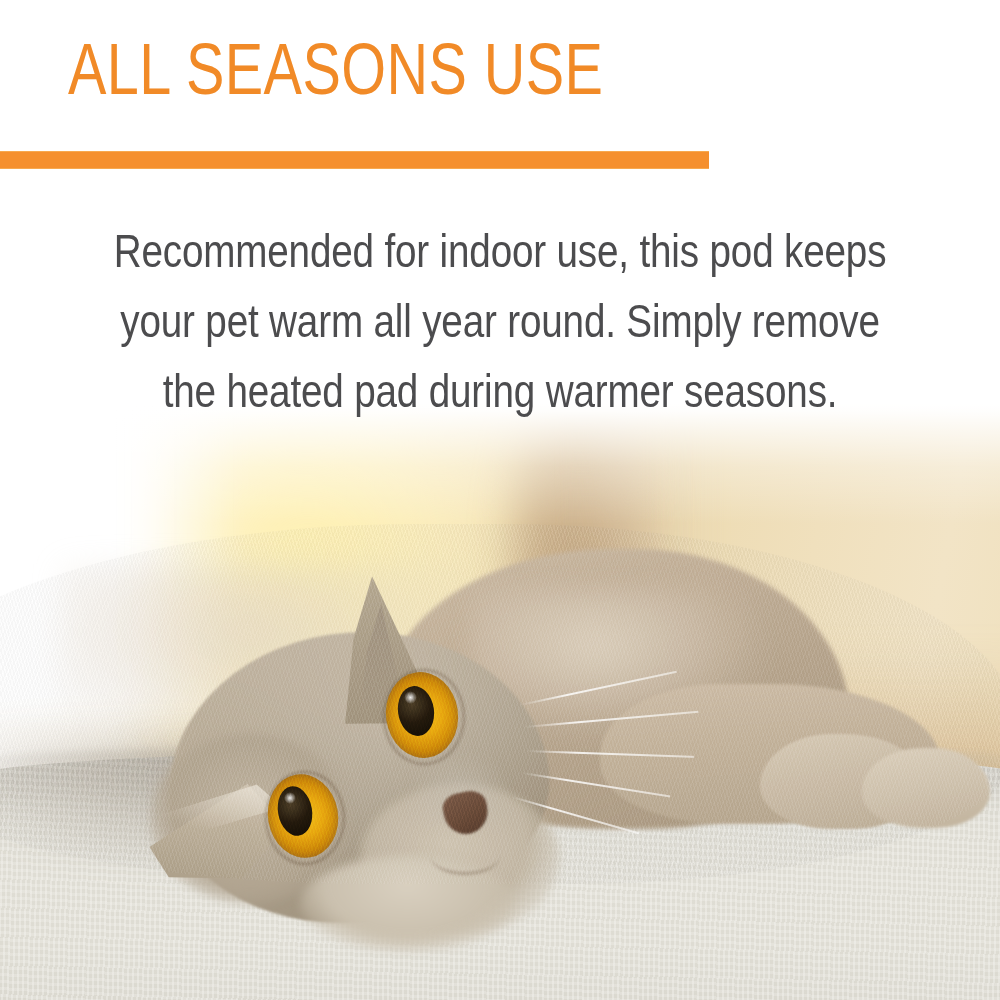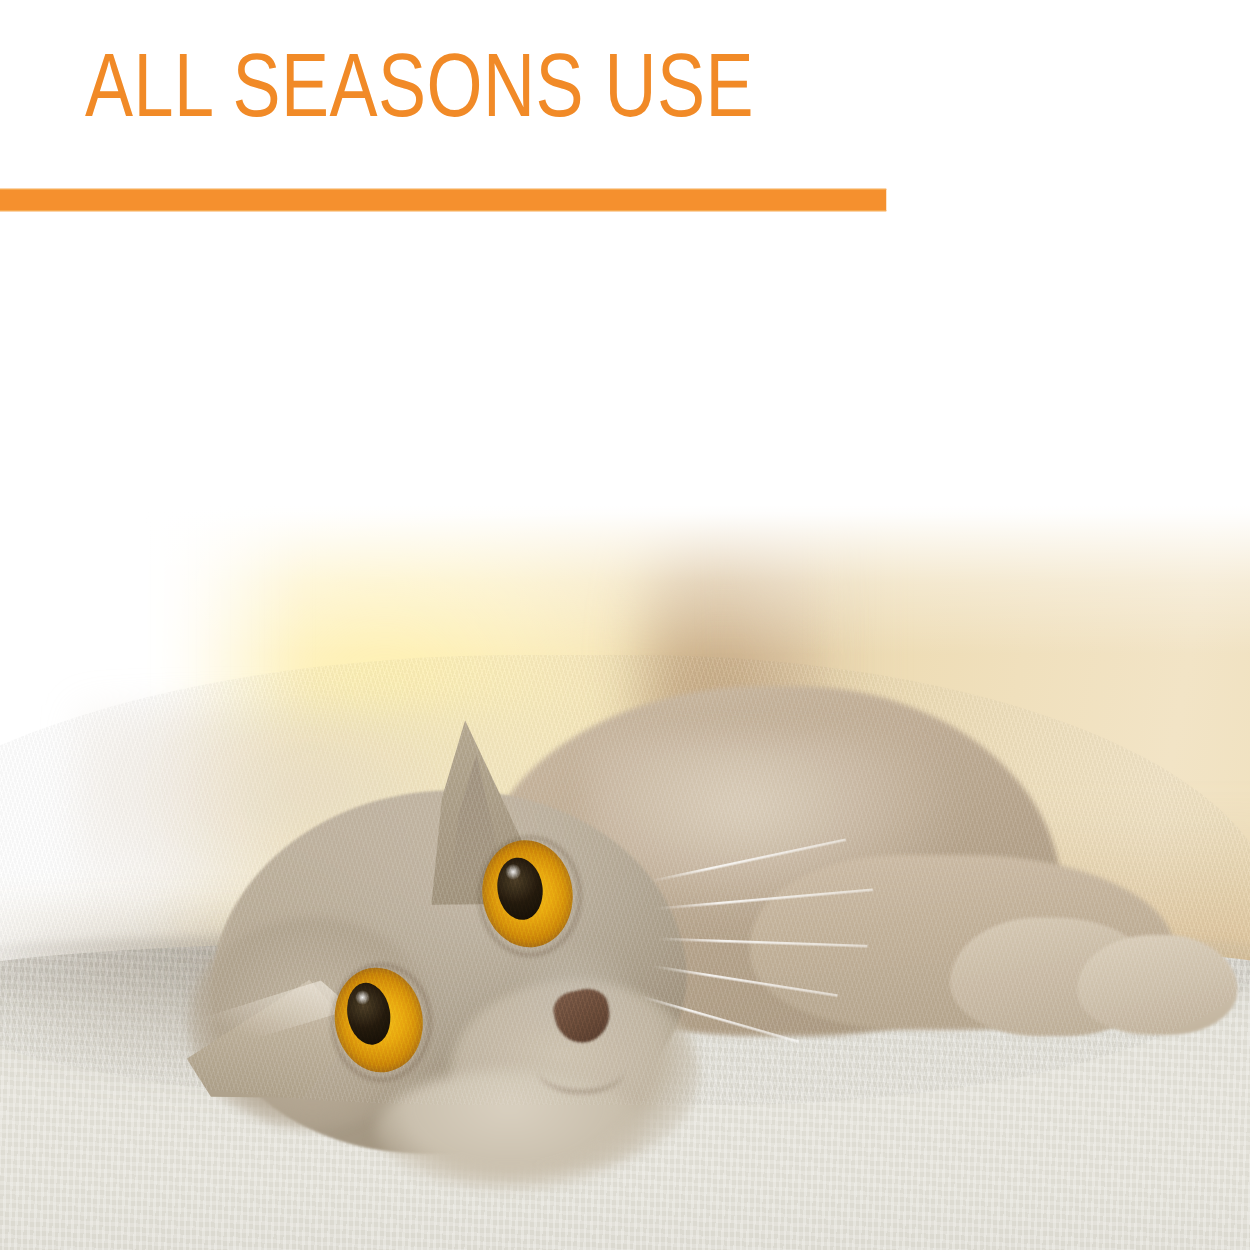--- a/index.html
+++ b/index.html
@@ -465,20 +465,25 @@
 <body>
 
 <div id="page">
 
   <div class="text-panel">
 
     <div class="headline">ALL SEASONS USE</div>
 
     <div class="rule-bar"></div>
 
+    <div class="body-copy">
+      <span class="ln">Recommended for indoor use, this pod keeps</span>
+      <span class="ln">your pet warm all year round. Simply remove</span>
+      <span class="ln">the heated pad during warmer seasons.</span>
+    </div>
   </div>
 
   <div class="photo">
 
     <div class="bg-wall"></div>
     <div class="bg-lightpool"></div>
     <div class="bg-whiteleft"></div>
     <div class="bg-leg"></div>
     <div class="bg-leg2"></div>
     <div class="bg-edge"></div>

